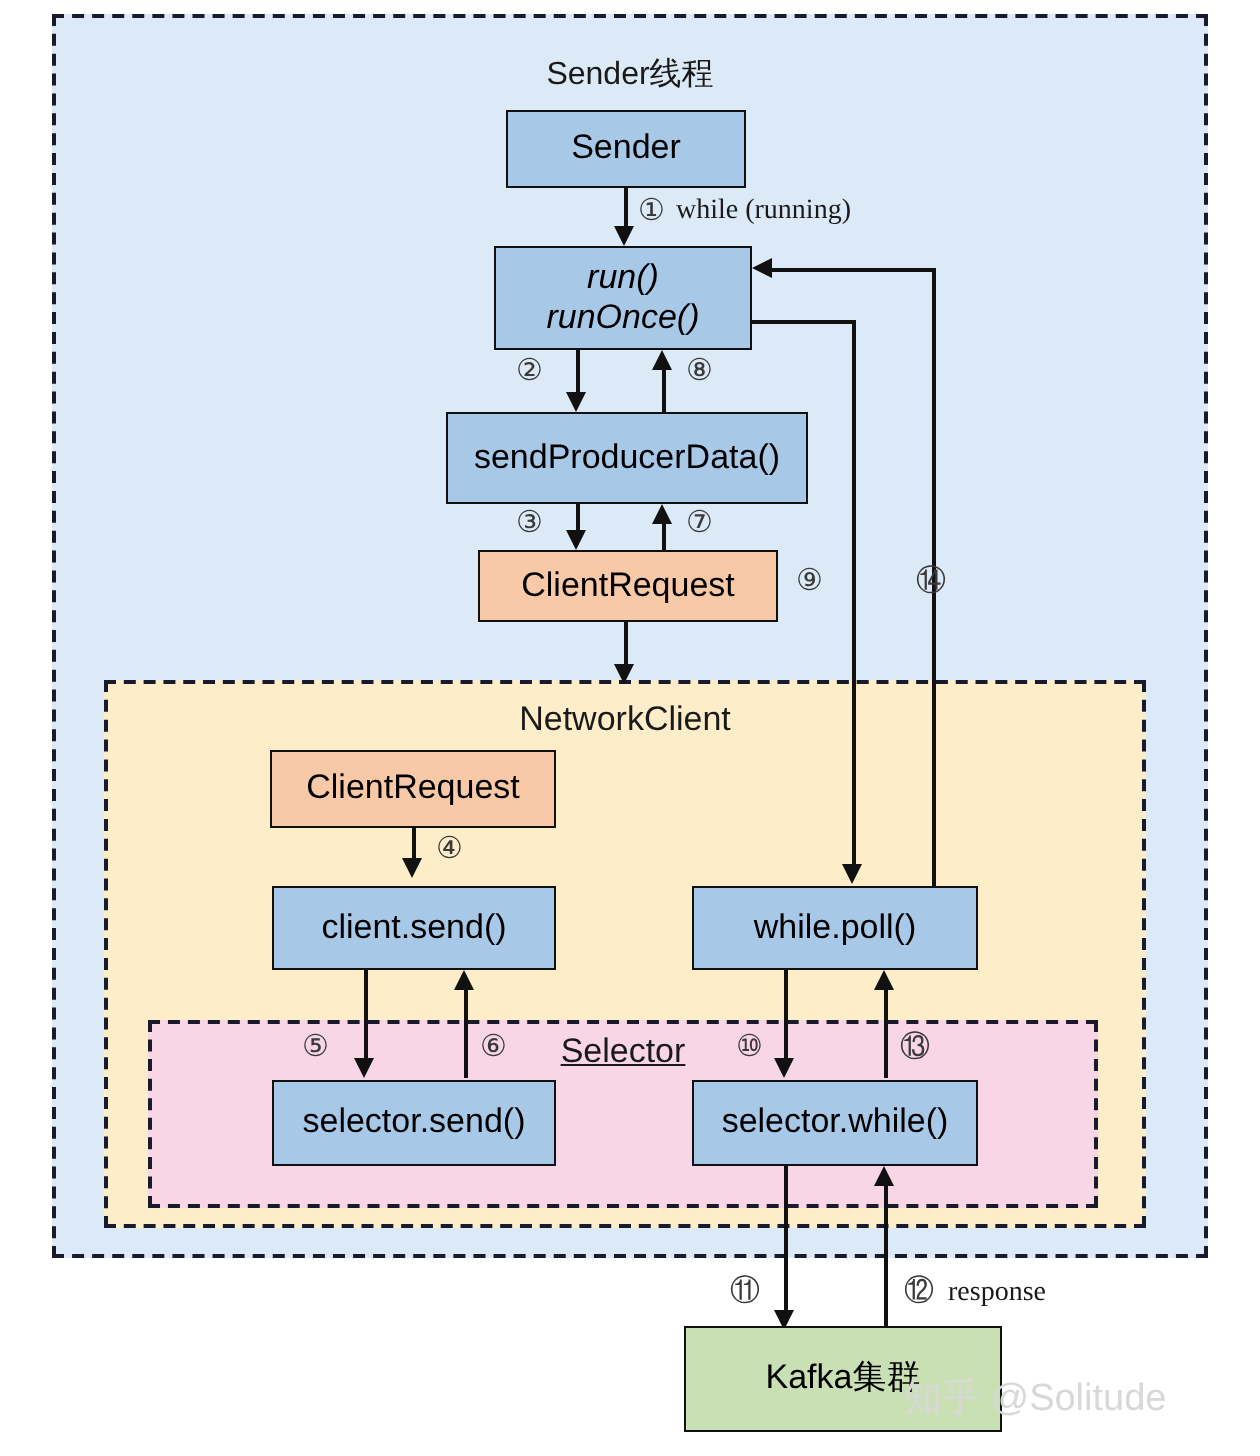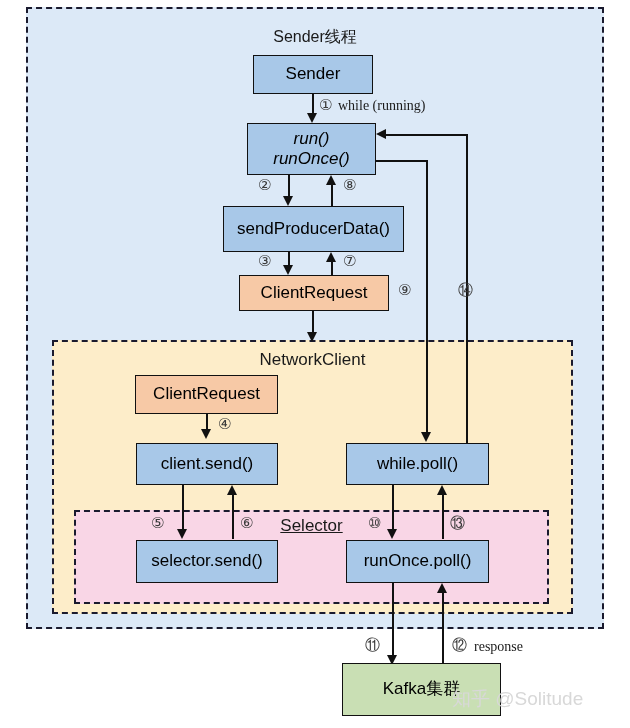--- a/index.html
+++ b/index.html
@@ -202,21 +202,21 @@
   <div class="node orange n-clientreq-1">ClientRequest</div>
 
   <div class="node orange n-clientreq-2">ClientRequest</div>
 
   <div class="node blue n-clientsend">client.send()</div>
 
   <div class="node blue n-clientpoll">while.poll()</div>
 
   <div class="node blue n-selsend">selector.send()</div>
 
-  <div class="node blue n-selpoll">runOnce.poll()</div>
+  <div class="node blue n-selpoll">selector.while()</div>
 
   <div class="node green n-kafka">Kafka集群</div>
 
   <div class="step" style="left:319px; top:96px;">①</div>
   <div class="edge-label" style="left:338px; top:98px;">while (running)</div>
 
   <div class="step" style="left:258px; top:176px;">②</div>
   <div class="step" style="left:343px; top:176px;">⑧</div>
 
   <div class="step" style="left:258px; top:252px;">③</div>

